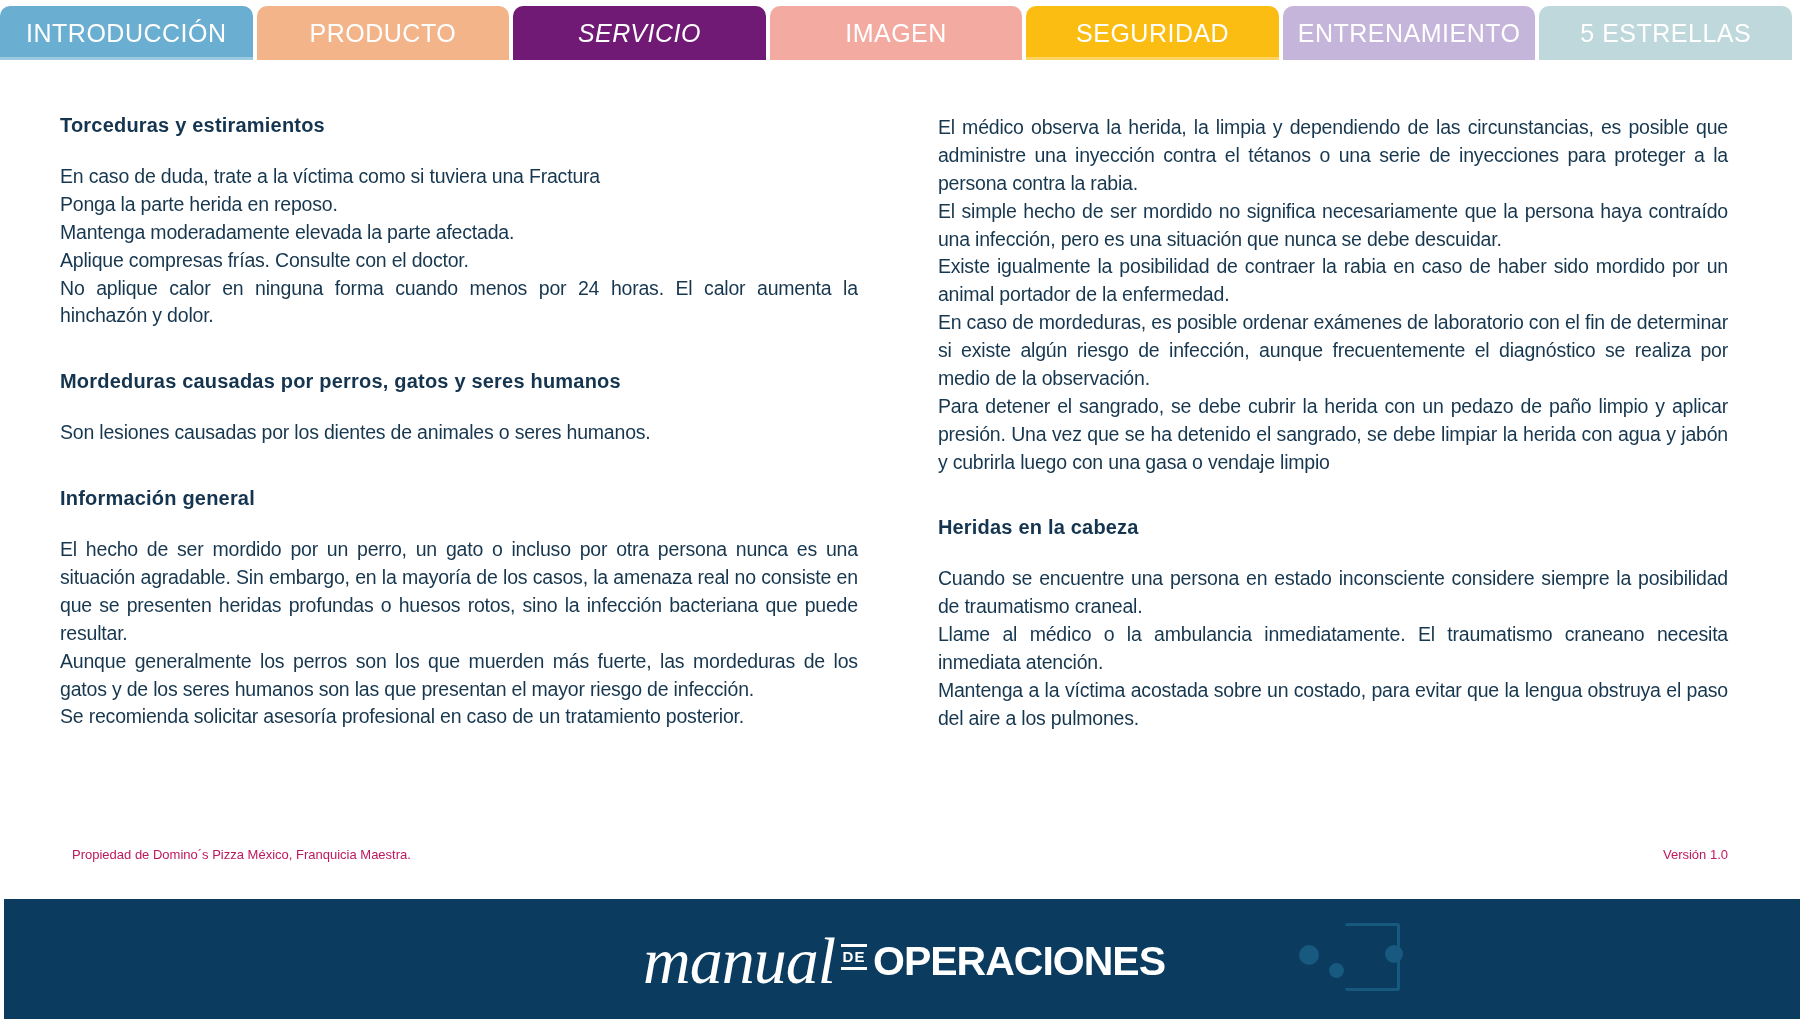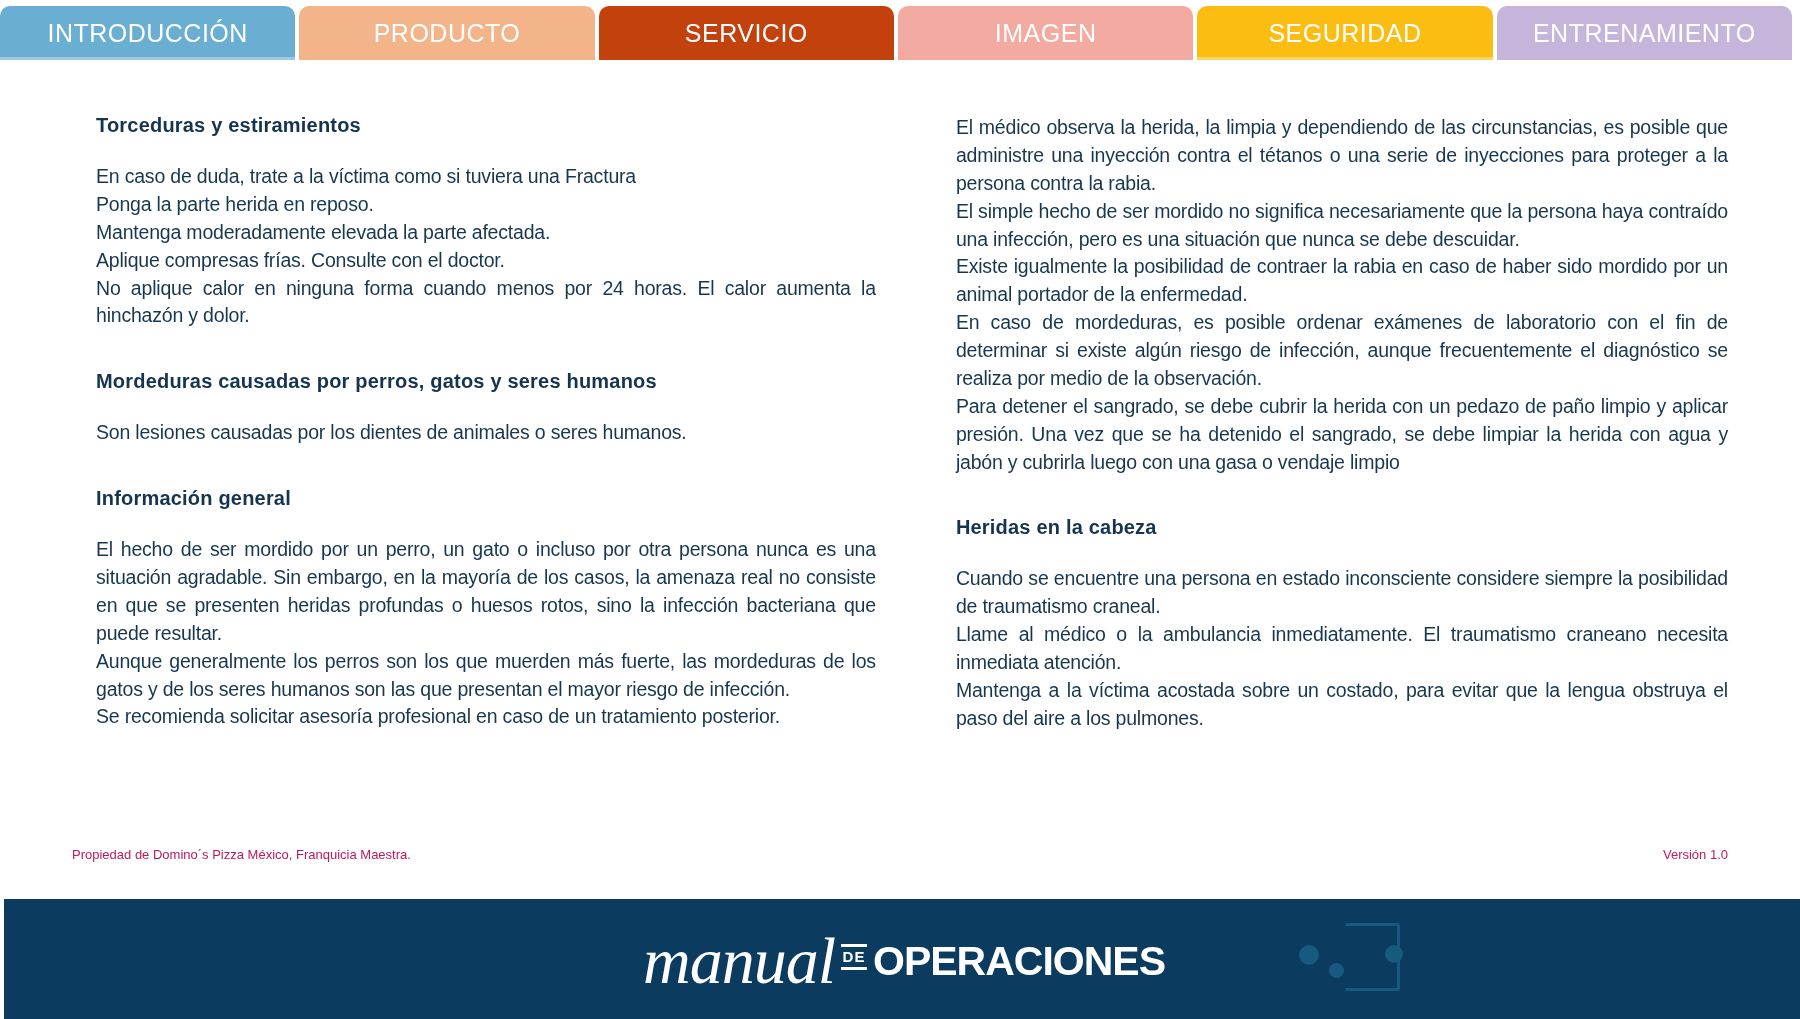--- a/index.html
+++ b/index.html
@@ -42,21 +42,21 @@
     box-sizing: border-box;
     user-select: none;
   }
   .tab.active {
     box-shadow: inset 0 -3px 0 rgba(255,255,255,0.35);
   }
 
   
   .page {
     position: relative;
-    padding: 52px 72px 0 96px;
+    padding: 52px 72px 0 60px;
     box-sizing: border-box;
     height: 810px;
   }
   .columns {
     display: flex;
     gap: 52px;
   }
   .col {
     width: 50%;
     box-sizing: border-box;
@@ -171,31 +171,34 @@
 </head>
 <body>
 
 <div class="tabbar">
   <div class="tab active" style="background: rgb(106, 174, 209);">
     <span>INTRODUCCIÓN</span>
   </div>
   <div class="tab" style="background: rgb(243, 180, 138);">
     <span>PRODUCTO</span>
   </div>
-  <div class="tab" style="background: #c2410c;">
+  <div class="tab" style="background: #701a75; font-style: italic;">
     <span>SERVICIO</span>
   </div>
   <div class="tab" style="background: rgb(243, 170, 160); align-items: center;">
     <span>IMAGEN</span>
   </div>
   <div class="tab active" style="background: rgb(251, 189, 18);">
     <span>SEGURIDAD</span>
   </div>
   <div class="tab" style="background: rgb(198, 181, 219);">
     <span>ENTRENAMIENTO</span>
+  </div>
+  <div class="tab" style="background: rgb(191, 216, 220);">
+    <span>5 ESTRELLAS</span>
   </div>
 </div>
 
 <div class="page">
   <div class="columns">
 
     <div class="col left">
 
       <h3 class="sec-title">Torceduras y estiramientos</h3>
 

